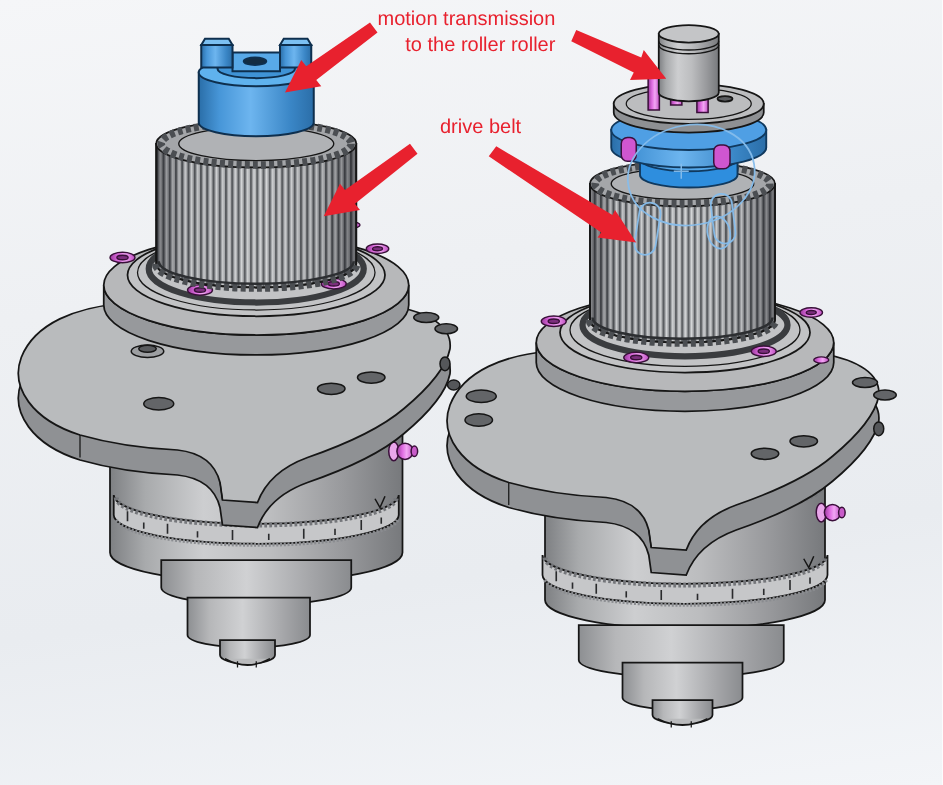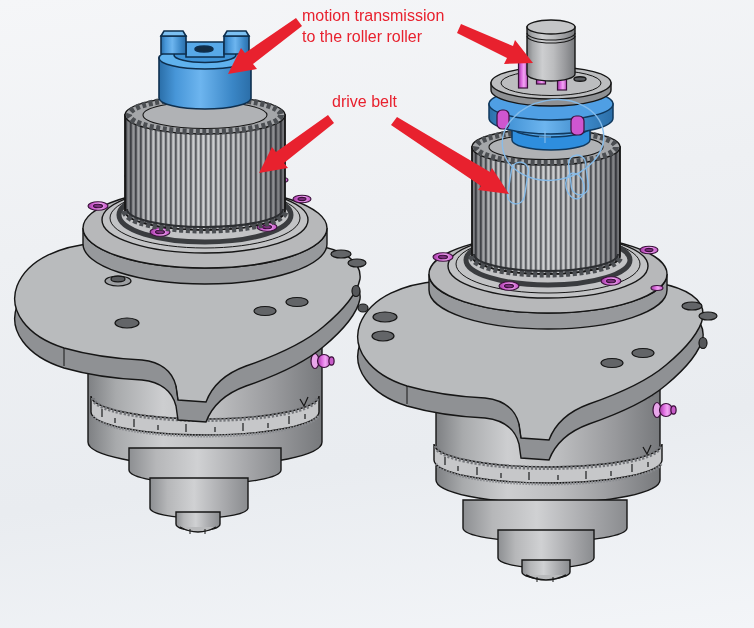--- a/index.html
+++ b/index.html
@@ -7,20 +7,21 @@
     position:relative;width:754px;height:628px;overflow:hidden;
     background:linear-gradient(172deg,#f5f6f8 0%,#eef0f3 35%,#e9ecf0 70%,#f3f5f8 100%);
     font-family:"Liberation Sans",sans-serif;
   }
   #cad{position:absolute;left:0;top:0;}
   .annot{
     position:absolute;
     font:16px/21px "Liberation Sans",sans-serif;
     color:var(--annot,#e8212e);
     white-space:nowrap;
+    text-align:right;
   }
   .annot span{display:block;}
 </style>
 </head>
 <body>
 
 <div id="stage">
 <svg id="cad" width="754" height="628" viewBox="0 0 754 628" xmlns="http://www.w3.org/2000/svg">
   <defs>
     <linearGradient id="grayCyl" x1="0" y1="0" x2="1" y2="0">
@@ -302,16 +303,16 @@
     <polygon points="457,33 507,58 504,64 533,63 515,40 513,46 461,24"></polygon>
     <polygon points="328,115 276,152 272,147 259,173 288,168 284,163 334,123"></polygon>
     <polygon points="391,125 481,186 478,190 509,194 492,168 490,172 397,117"></polygon>
   </g>
 </svg>
 
   <div class="annot" style="left:302px;top:5px">
     <span>motion transmission</span>
     <span>to the roller roller</span>
   </div>
-  <div class="annot" style="left:332px;top:91px">
+  <div class="annot" style="left:352px;top:91px">
     <span>drive belt</span>
   </div>
 </div>
 
 </body></html>

